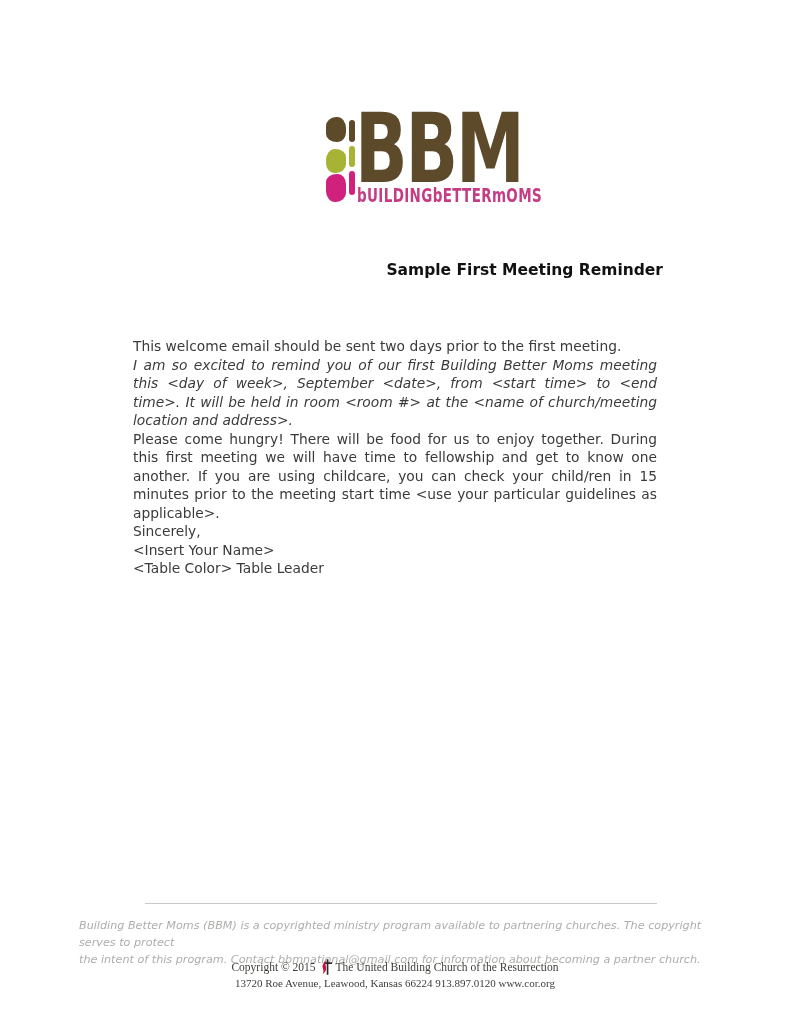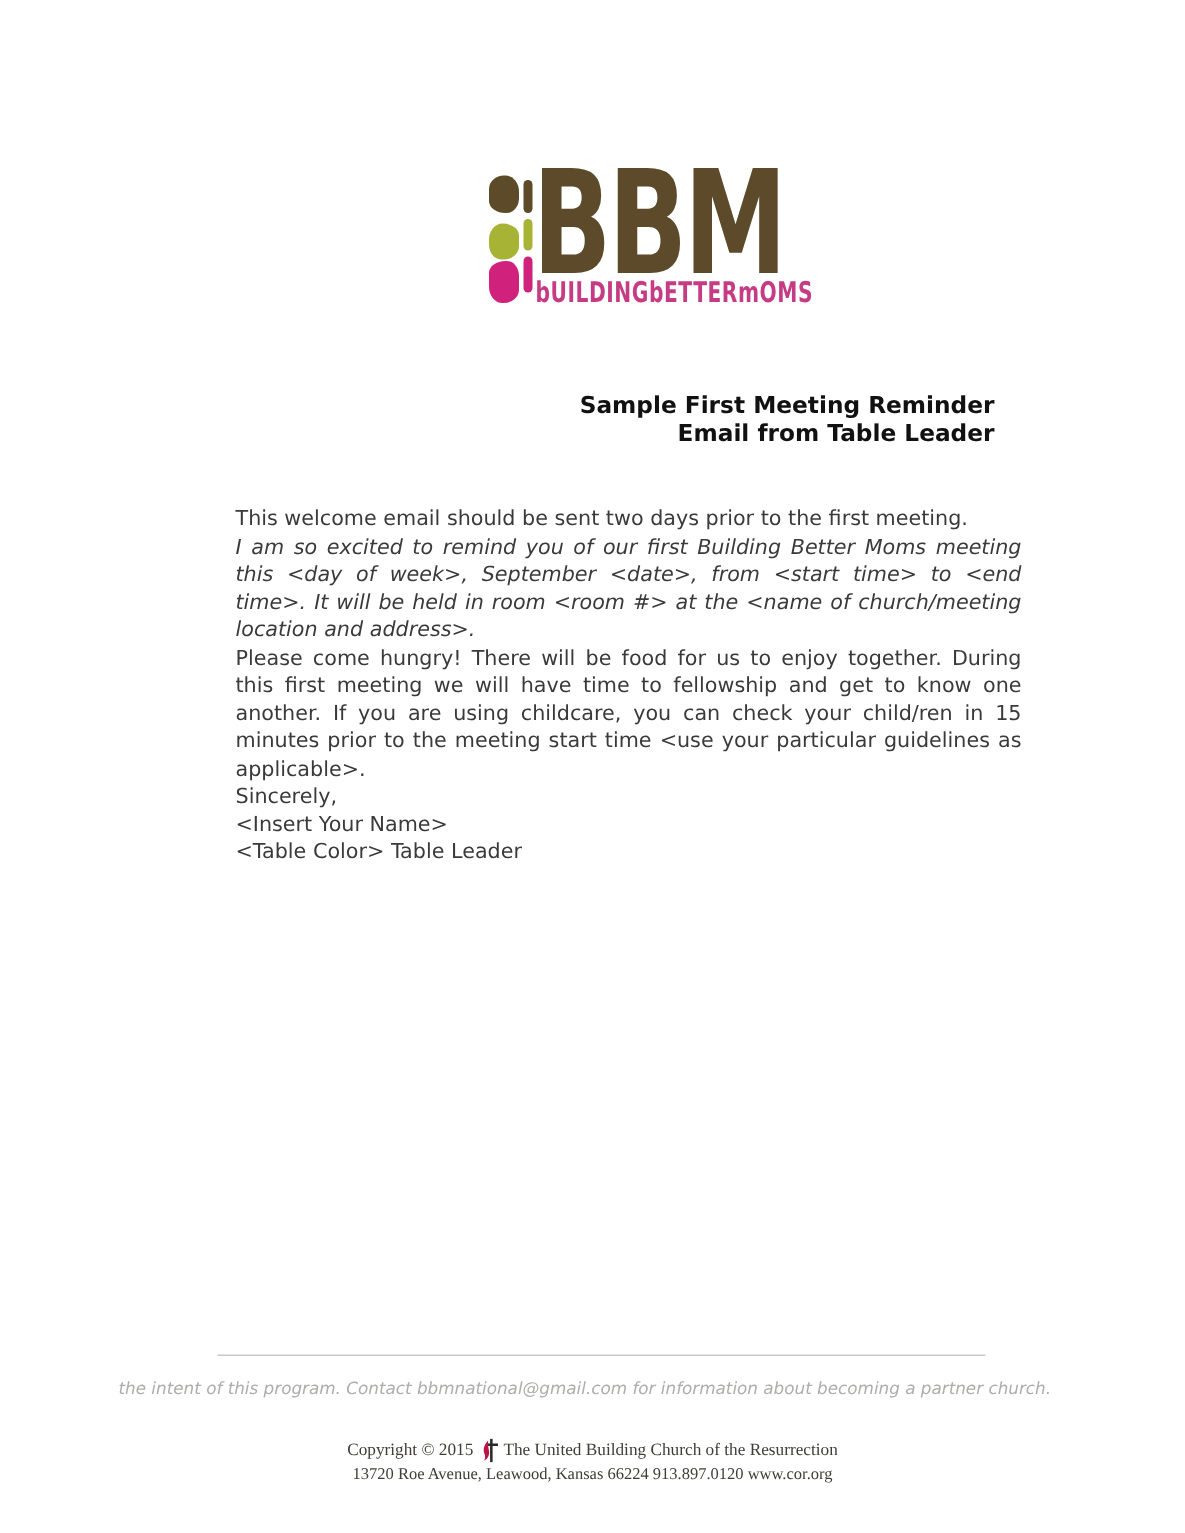--- a/index.html
+++ b/index.html
@@ -38,21 +38,21 @@
   
   .doc-title {
     position: absolute; left: 133px; top: 261px; width: 530px;
     text-align: right; font-weight: bold; font-size: 15.5px; line-height: 18.5px;
     color: #111111;
   }
 
   
   .letter {
     position: absolute; left: 133px; top: 337px; width: 524px;
-    font-size: 13.8px; line-height: 18.5px; color: #3a3a3a; margin-left: 24px;
+    font-size: 13.8px; line-height: 18.5px; color: #3a3a3a;
   }
   .letter p { margin: 0; }
   .p-intro      { margin-bottom: 28px; }
   .p-salutation { margin-bottom: 9px; }
   .p-body       { text-align: justify; }
   .p-b1 { margin-bottom: 10px; font-style: italic; }
   .p-b2 { margin-bottom: 9px; }
   .p-b3 { margin-bottom: 24px; }
   .p-closing { margin-bottom: 7px; }
   .p-name    { margin-bottom: 7px; }
@@ -89,35 +89,35 @@
     <div class="pill pill-green"></div>
     <div class="blob blob-magenta"></div>
     <div class="pill pill-magenta"></div>
   </div>
   <div class="logo-bbm">BBM</div>
   <div class="logo-wordmark">bUILDINGbETTERmOMS</div>
 </div>
 
 <div class="doc-title">
   <div>Sample First Meeting Reminder</div>
-  <div>Email from Table Leader</div>
 </div>
 
 <div class="letter">
   <p class="p-intro">This welcome email should be sent two days prior to the first meeting.</p>
   <p class="p-body p-b1">I am so excited to remind you of our first Building Better Moms meeting this &lt;day of week&gt;, September &lt;date&gt;, from &lt;start time&gt; to &lt;end time&gt;. It will be held in room &lt;room #&gt; at the &lt;name of church/meeting location and address&gt;.</p>
   <p class="p-body p-b2">Please come hungry! There will be food for us to enjoy together. During this first meeting we will have time to fellowship and get to know one another. If you are using childcare, you can check your child/ren in 15 minutes prior to the meeting start time &lt;use your particular guidelines as applicable&gt;.</p>
   <p class="p-closing">Sincerely,</p>
   <p class="p-name">&lt;Insert Your Name&gt;</p>
   <p class="p-role">&lt;Table Color&gt; Table Leader</p>
 </div>
 
 <div class="footer-divider"></div>
 
 <div class="disclaimer">
+  <div>Building Better Moms (BBM) is a copyrighted ministry program available to partnering churches. The copyright serves to protect</div>
   <div>the intent of this program. Contact bbmnational@gmail.com for information about becoming a partner church.</div>
 </div>
 
 <div class="copyright">
   <div class="copyright-line1">
     <span>Copyright © 2015</span>
     <span class="umc-icon">
       <svg viewBox="0 0 20 26" width="12" height="16">
         <rect x="11.2" y="0" width="2.8" height="26" fill="#2a2a2a"></rect>
         <rect x="7" y="5.2" width="13" height="2.8" fill="#2a2a2a"></rect>

